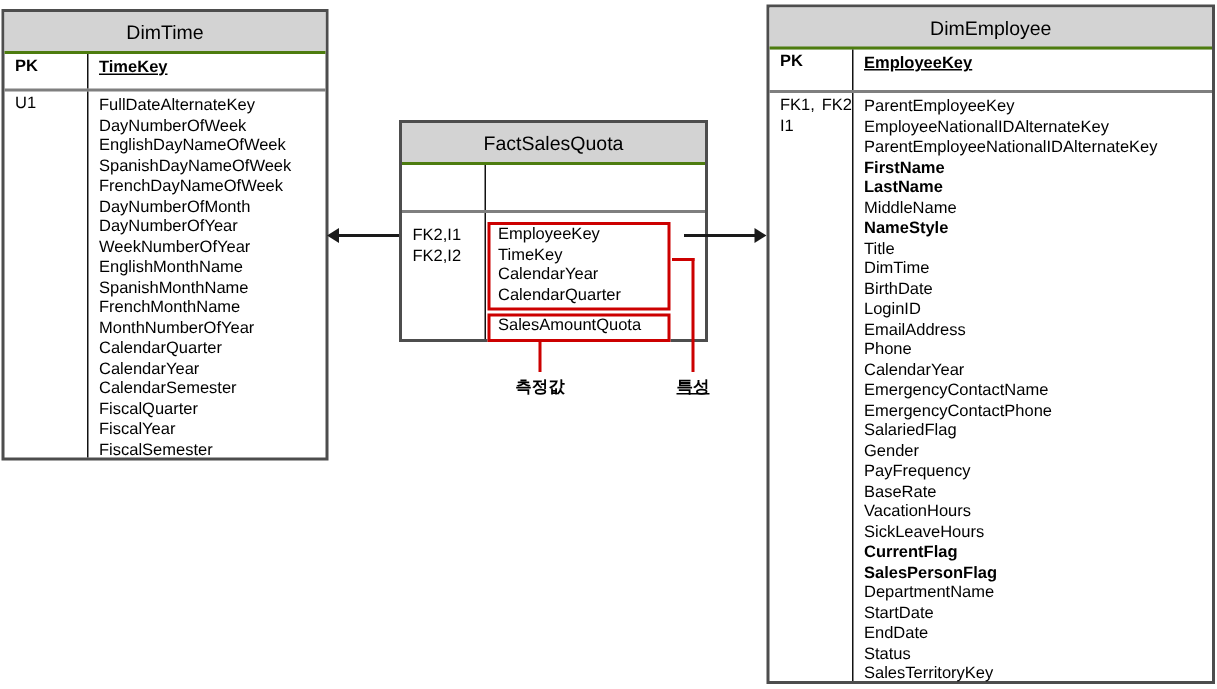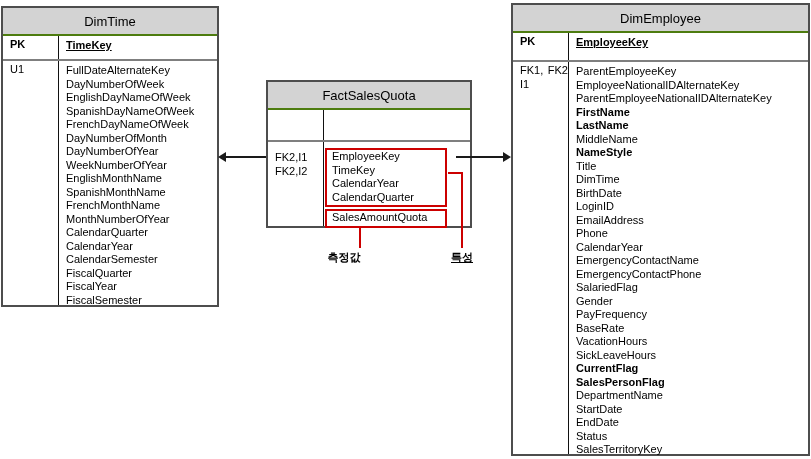--- a/index.html
+++ b/index.html
@@ -180,19 +180,19 @@
     </div>
   </div>
 
   <div class="rel-line" style="left:225px;top:156px;width:41px;"></div>
   <div class="arrow-left" style="left:218px;top:152px;"></div>
 
   <div class="rel-line" style="left:456px;top:156px;width:48px;"></div>
   <div class="arrow-right" style="left:503px;top:152px;"></div>
 
   <div class="callout-v" style="left:359px;top:226px;height:22px;"></div>
-  <div class="callout-label" style="left:312px;top:250px;width:64px;">측정값</div>
+  <div class="callout-label" style="left:328px;top:250px;width:64px;">측정값</div>
 
   <div class="callout-h" style="left:448px;top:172px;width:15px;"></div>
   <div class="callout-v" style="left:461px;top:172px;height:76px;"></div>
   <div class="callout-label" style="left:439px;top:250px;width:46px;text-decoration:underline;">특성</div>
 
 </div>
 
 </body></html>

